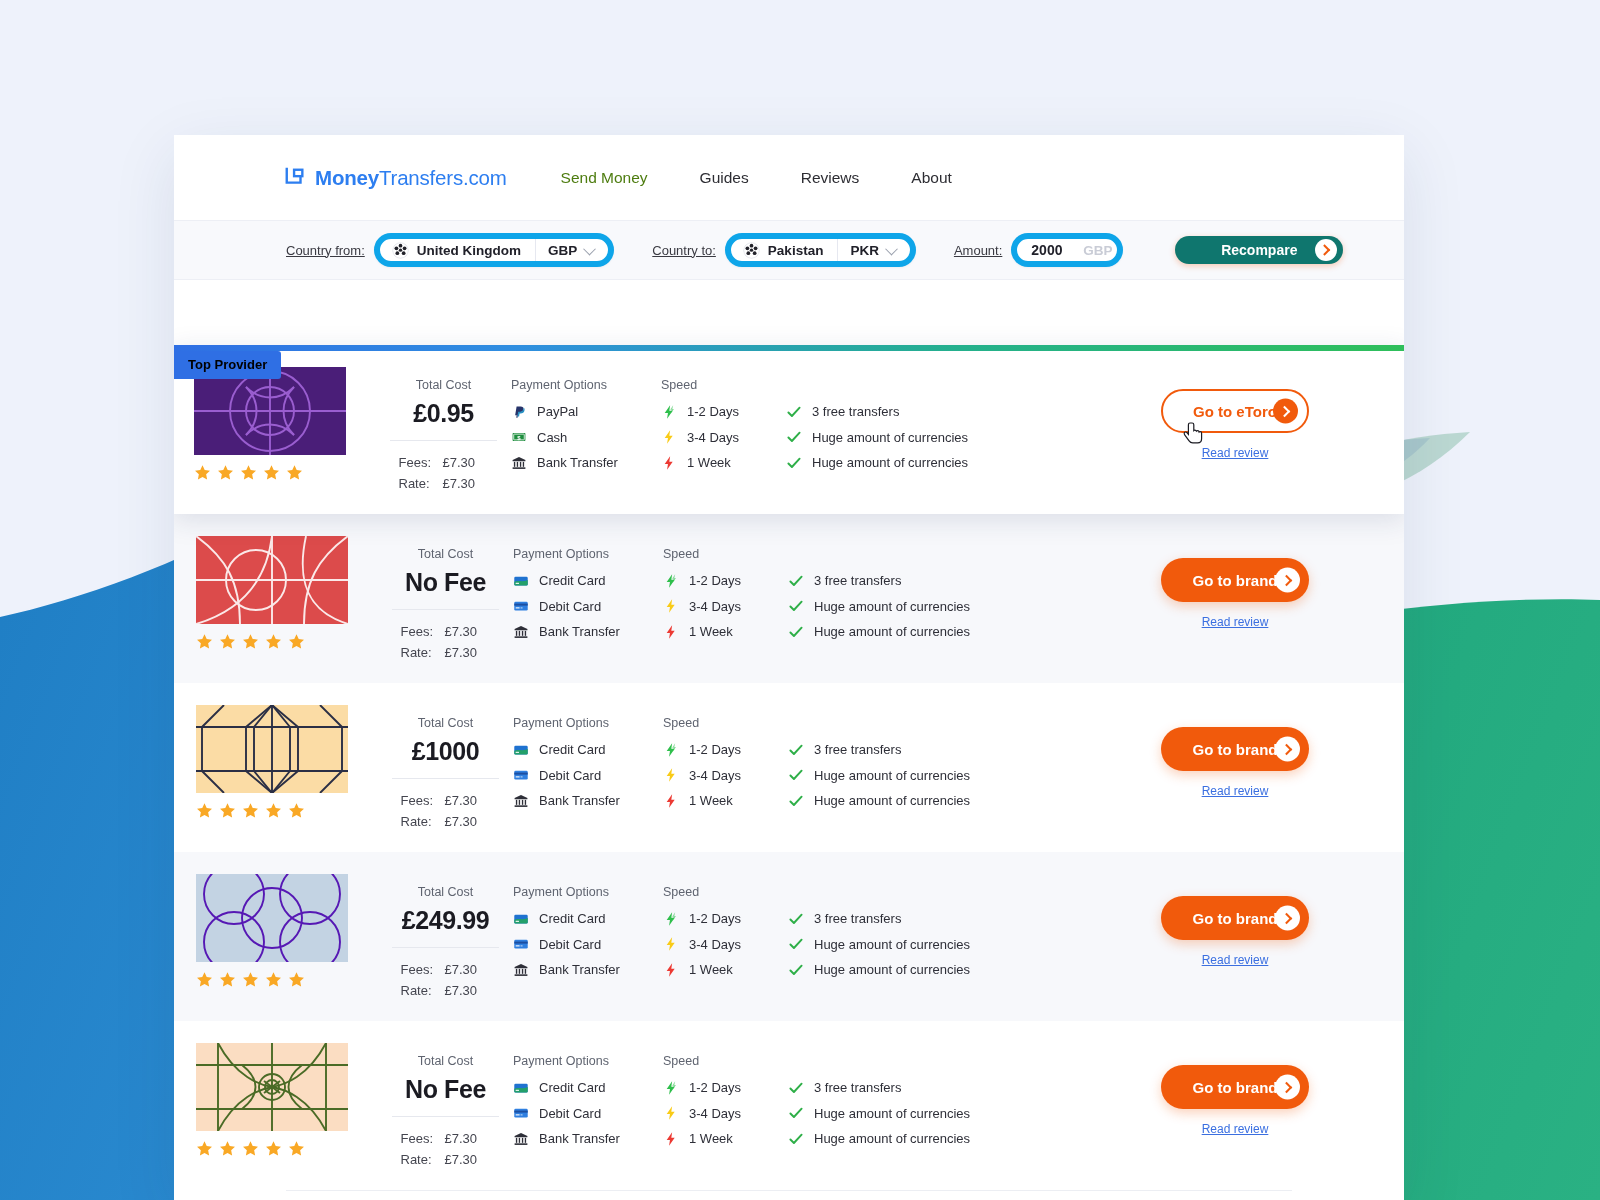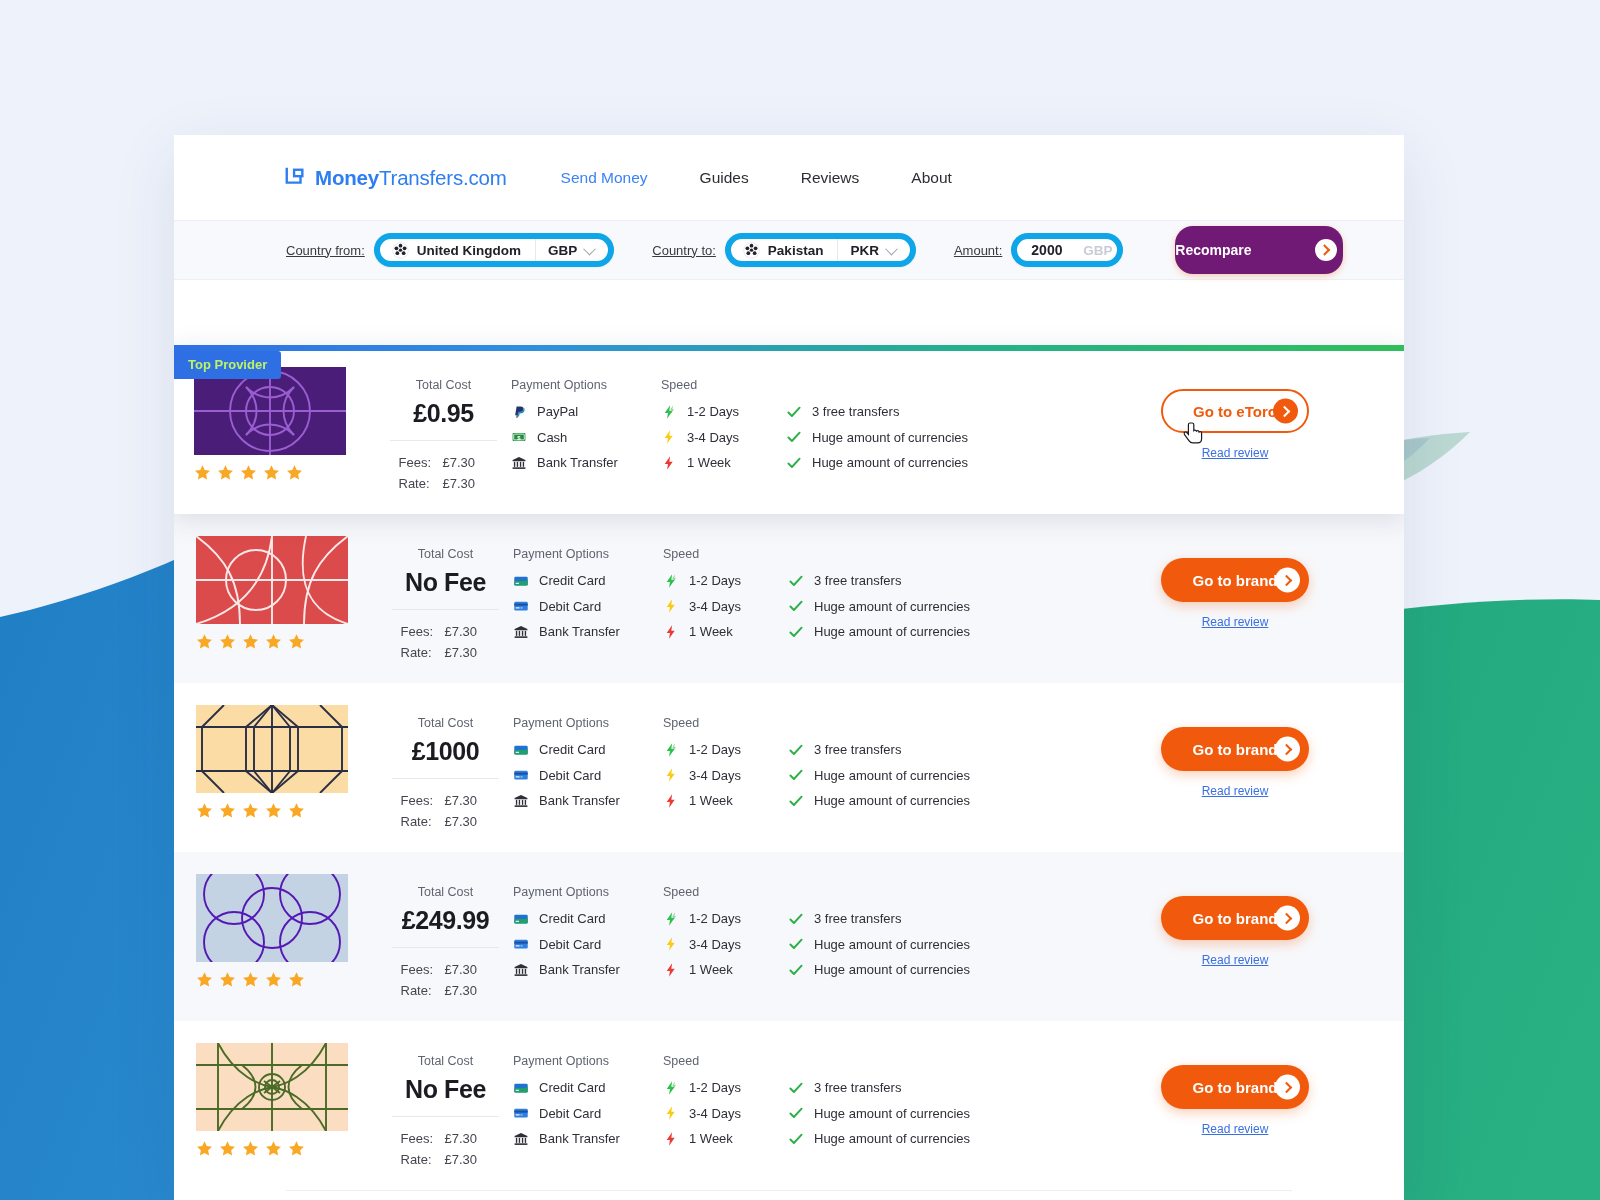--- a/index.html
+++ b/index.html
@@ -35,21 +35,21 @@
     padding-left: 110px;
     background: #fff;
   }
   .logo { display: flex; align-items: center; gap: 9px; }
   .logo-mark { width: 22px; height: 22px; display:block; }
   .logo-text { font-size: 20.5px; color: #2d7ef0; letter-spacing: -.2px; white-space: nowrap; }
   .logo-text .bold { font-weight: 700; }
 
   .nav { display: flex; align-items: center; gap: 52px; margin-left: 54px; }
   .nav-item { font-size: 15.5px; color: #2d2d33; white-space: nowrap; cursor: pointer; }
-  .nav-item.active { color: #3b82f6; text-align: center; }
+  .nav-item.active { color: #4d7c0f; text-align: center; }
 
   
   .searchbar {
     height: 60px;
     background: #f8f9fc;
     border-top: 1px solid #edeff5;
     border-bottom: 1px solid #edeff5;
     display: flex; align-items: center;
     padding-left: 112px;
     gap: 0;
@@ -72,23 +72,23 @@
   .country-name { font-size: 13.5px; font-weight: 700; color: #21212a; white-space: nowrap; }
   .cur-code { font-size: 13.5px; font-weight: 700; color: #21212a; }
   .flag { width: 17px; height: 17px; border-radius: 50%; display:block; }
   .chev { width: 9px; height: 9px; border-right: 1.6px solid #9aa0ad; border-bottom: 1.6px solid #9aa0ad; transform: rotate(45deg) translate(-1px,-1px); }
   .gap-l { margin-left: 38px; }
   .amount-pill { width: 112px; justify-content: space-between; padding: 0 14px; }
   .amount-val { font-size: 14px; font-weight: 700; color: #21212a; border: 0; outline: 0; width: 52px; background: transparent; font-family: inherit; }
   .amount-cur { font-size: 13.5px; font-weight: 700; color: #c9ccd6; }
   .recompare {
     margin-left: 52px;
-    height: 48px; width: 168px;
-    background: #701a75; border: 0; border-radius: 18px;
-    display: flex; align-items: center; justify-content: flex-start; gap: 0;
+    height: 28px; width: 168px;
+    background: #0f766e; border: 0; border-radius: 18px;
+    display: flex; align-items: center; justify-content: center; gap: 0;
     position: relative; cursor: pointer;
     box-shadow: 0 2px 6px rgba(241,90,12,.30);
   }
   .recompare .rtext { color: #fff; font-weight: 700; font-size: 14px; font-family: inherit; }
   .arrow-circle {
     position: absolute; right: 6px; top: 50%; transform: translateY(-50%);
     width: 22px; height: 22px; border-radius: 50%;
     background: #fff; display: flex; align-items: center; justify-content: center;
   }
   .arrow-circle::after {
@@ -116,21 +116,21 @@
     box-shadow: 0 6px 26px rgba(30,50,90,.13);
     z-index: 4;
     padding-top: 22px;
   }
   .row.featured .topbar {
     position: absolute; top: 0; left: 0; right: 0; height: 6px;
     background: linear-gradient(90deg,#2f6fe4 0%,#2f8ee0 28%,#24b08c 64%,#2fbf5a 100%);
   }
   .badge {
     position: absolute; top: 6px; left: 0;
-    background: #2f6fe4; color: #bef264;
+    background: #2f6fe4; color: #000000;
     font-size: 13px; font-weight: 700;
     padding: 6px 14px 7px 16px;
     border-radius: 0 3px 3px 0;
   }
 
   .col-brand { width: 193px; margin-left: 11px; flex: none; }
   .tile { width: 152px; height: 88px; margin-left: 11px; display: block; }
   .stars { margin: 9px 0 0 11px; display: flex; gap: 6px; }
   .star { width: 17px; height: 17px; display: block; }
 

